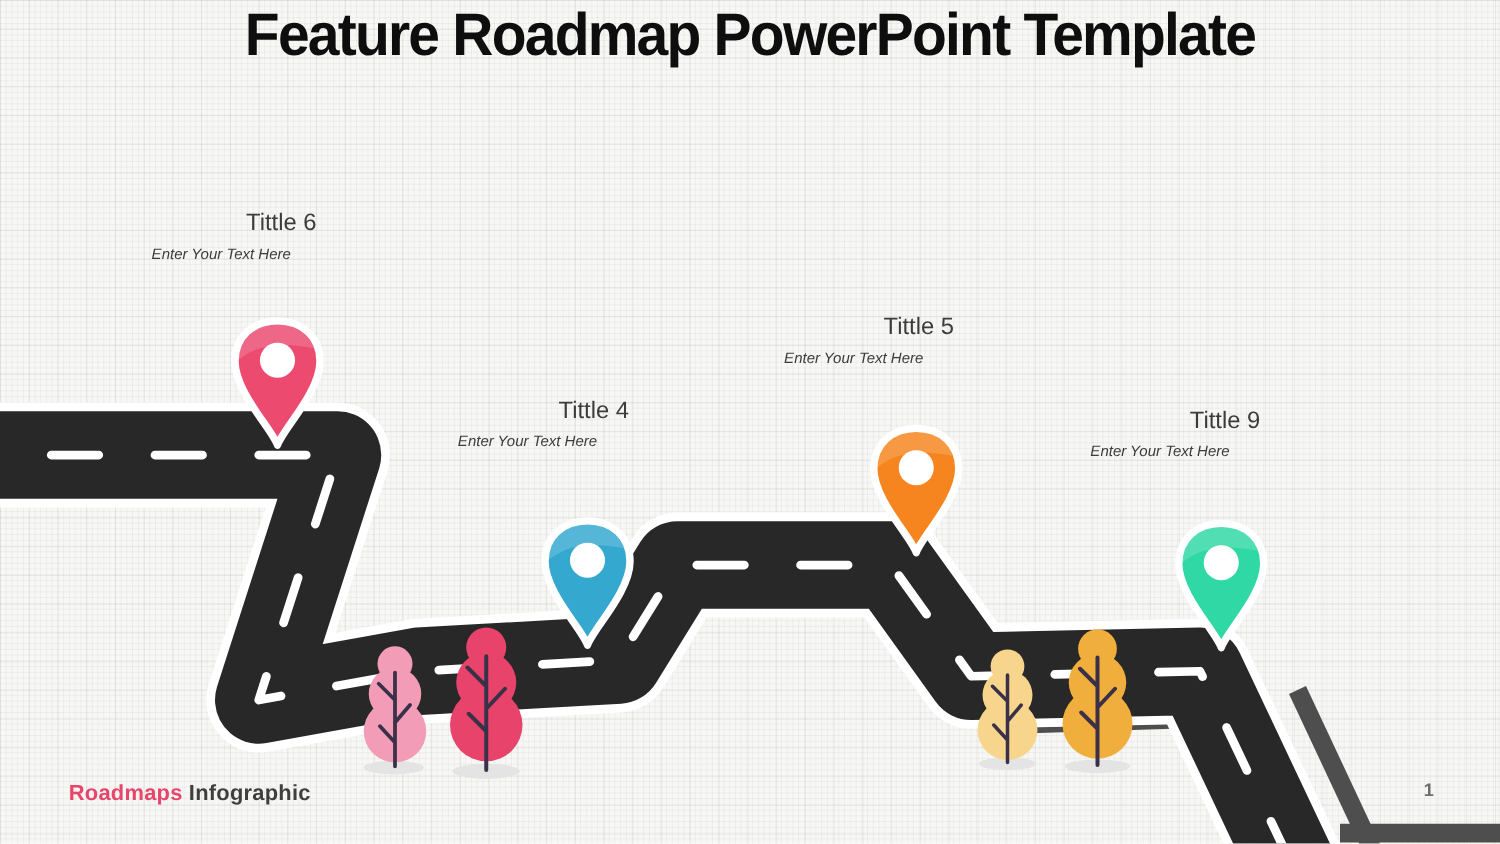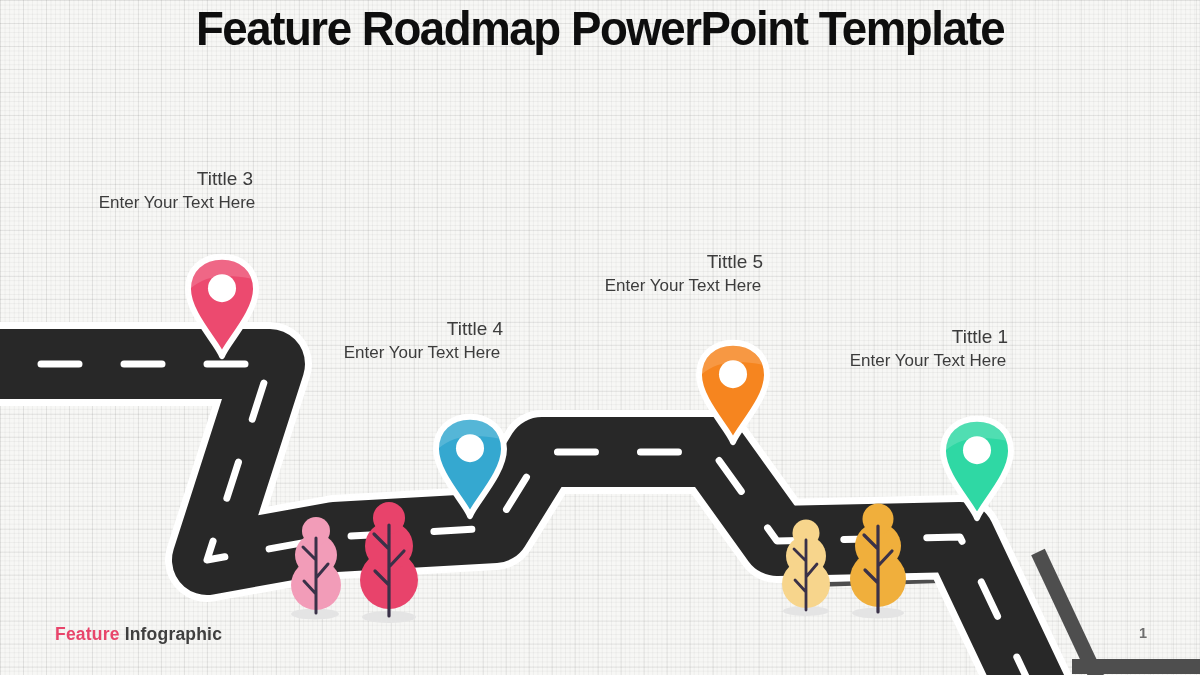--- a/index.html
+++ b/index.html
@@ -25,21 +25,21 @@
     transform:scaleX(0.95);transform-origin:50% 50%;
     white-space:nowrap;
   }
   .scene{position:absolute;left:0;top:0;}
   .ms-label{
     position:absolute;transform:translate(-50%,-50%);
     font-size:19px;color:#3c3c3c;white-space:nowrap;
   }
   .ms-desc{
     position:absolute;transform:translate(-50%,-50%);
-    font-size:17px;color:#3c3c3c;white-space:nowrap;
+    font-size:12px;color:#3c3c3c;white-space:nowrap;font-style:italic;
   }
   .m1-label{left:225px;top:179px}
   .m1-desc{left:177px;top:203px}
   .m2-label{left:475px;top:329px}
   .m2-desc{left:422px;top:353px}
   .m3-label{left:735px;top:262px}
   .m3-desc{left:683px;top:286px}
   .m4-label{left:980px;top:337px}
   .m4-desc{left:928px;top:361px}
   .brand{
@@ -139,31 +139,31 @@
 
     <g transform="translate(977,519) scale(0.85) translate(-50,-125)">
       <g fill="#2FD8A4">
         <path d="M50 124 C45 109 10 74 10 45 C10 22 27 7 50 7 C73 7 90 22 90 45 C90 74 55 109 50 124 Z" stroke="#ffffff" stroke-width="7" stroke-linejoin="round"></path>
       </g>
       <path d="M50 10 C30 10 14 24 13 44 C30 30 52 26 85 33 C79 19 66 10 50 10 Z" fill="#ffffff" opacity="0.16"></path>
       <circle cx="50" cy="44" r="16.5" fill="#ffffff"></circle>
     </g>
   </svg>
 
-  <div class="ms-label m1-label">Tittle 3</div>
+  <div class="ms-label m1-label">Tittle 6</div>
   <div class="ms-desc m1-desc">Enter Your Text Here</div>
 
   <div class="ms-label m2-label">Tittle 4</div>
   <div class="ms-desc m2-desc">Enter Your Text Here</div>
 
   <div class="ms-label m3-label">Tittle 5</div>
   <div class="ms-desc m3-desc">Enter Your Text Here</div>
 
-  <div class="ms-label m4-label">Tittle 1</div>
+  <div class="ms-label m4-label">Tittle 9</div>
   <div class="ms-desc m4-desc">Enter Your Text Here</div>
 
   <div class="brand">
-    <span class="primary">Feature</span><span class="secondary">Infographic</span>
+    <span class="primary">Roadmaps</span><span class="secondary">Infographic</span>
   </div>
 
   <div class="page-number">1</div>
 
 </div>
 
 </body></html>

